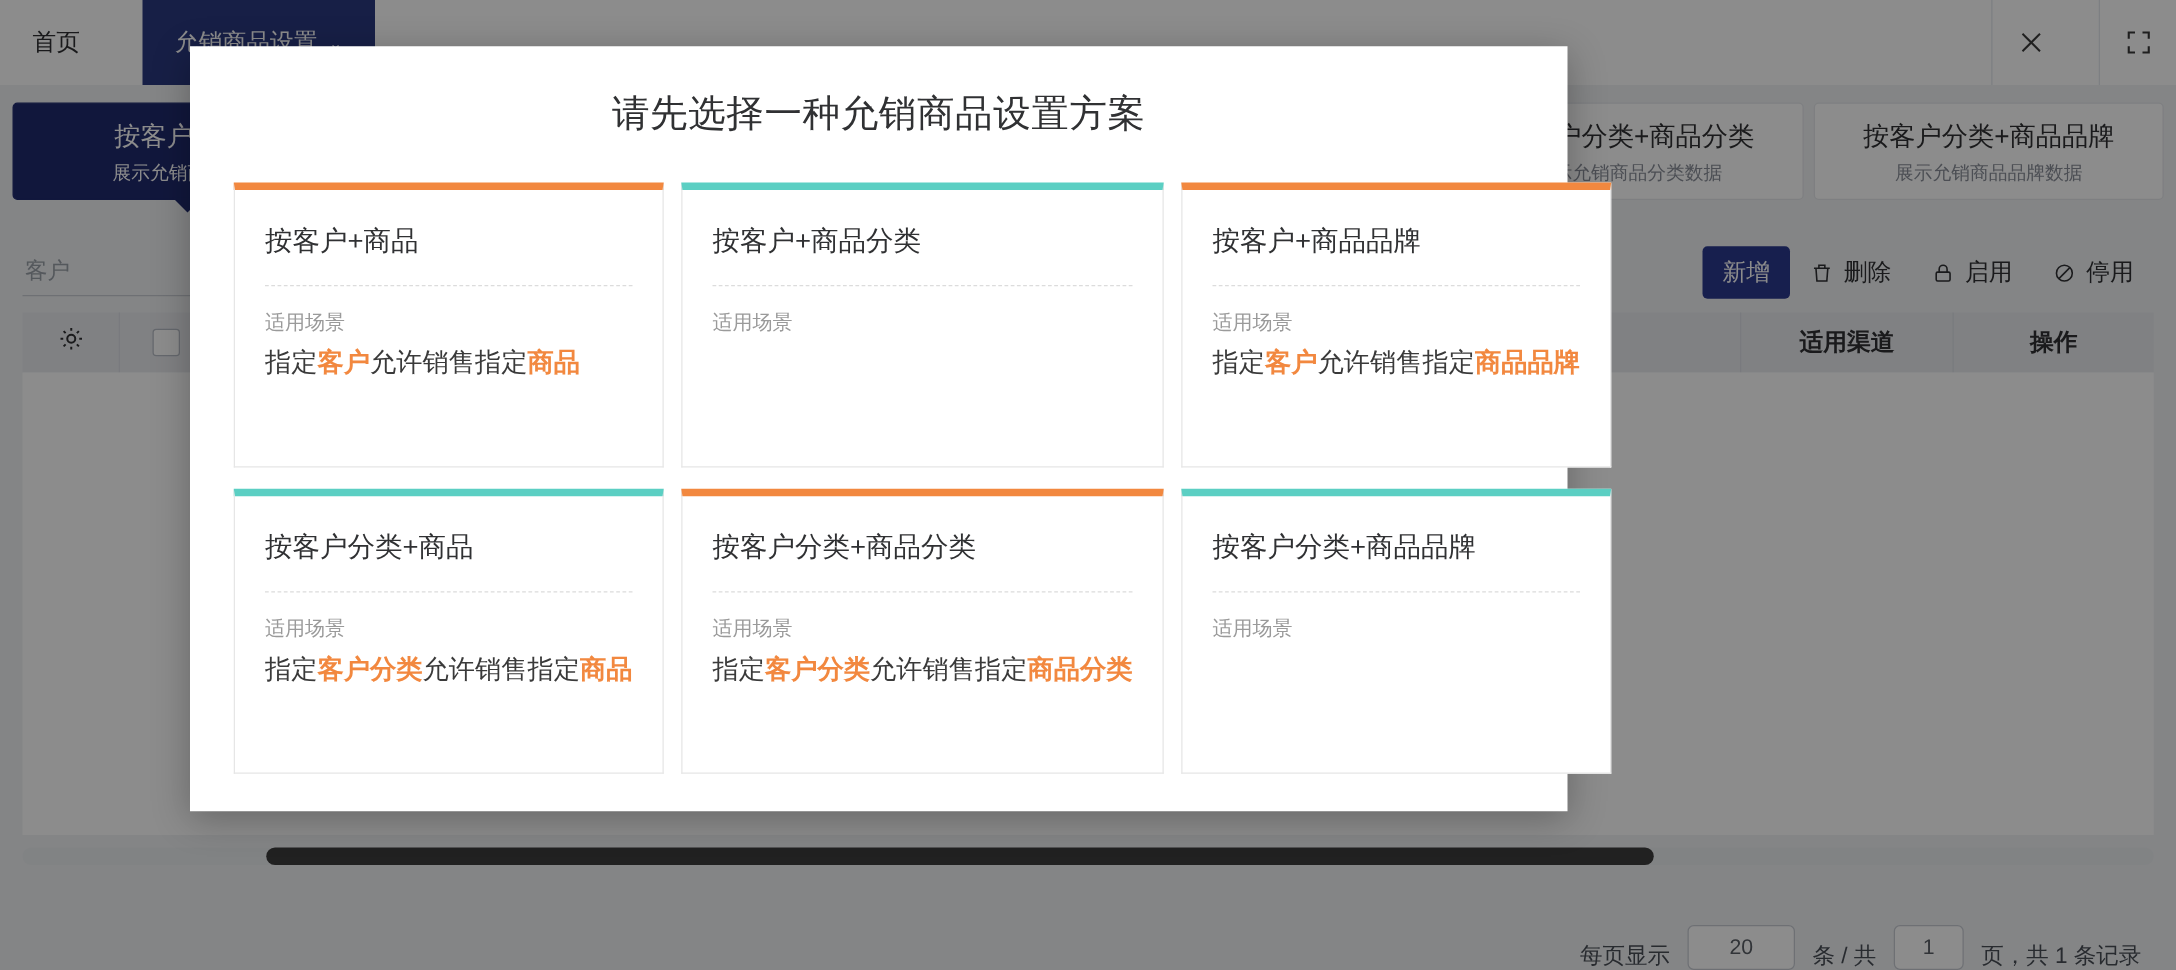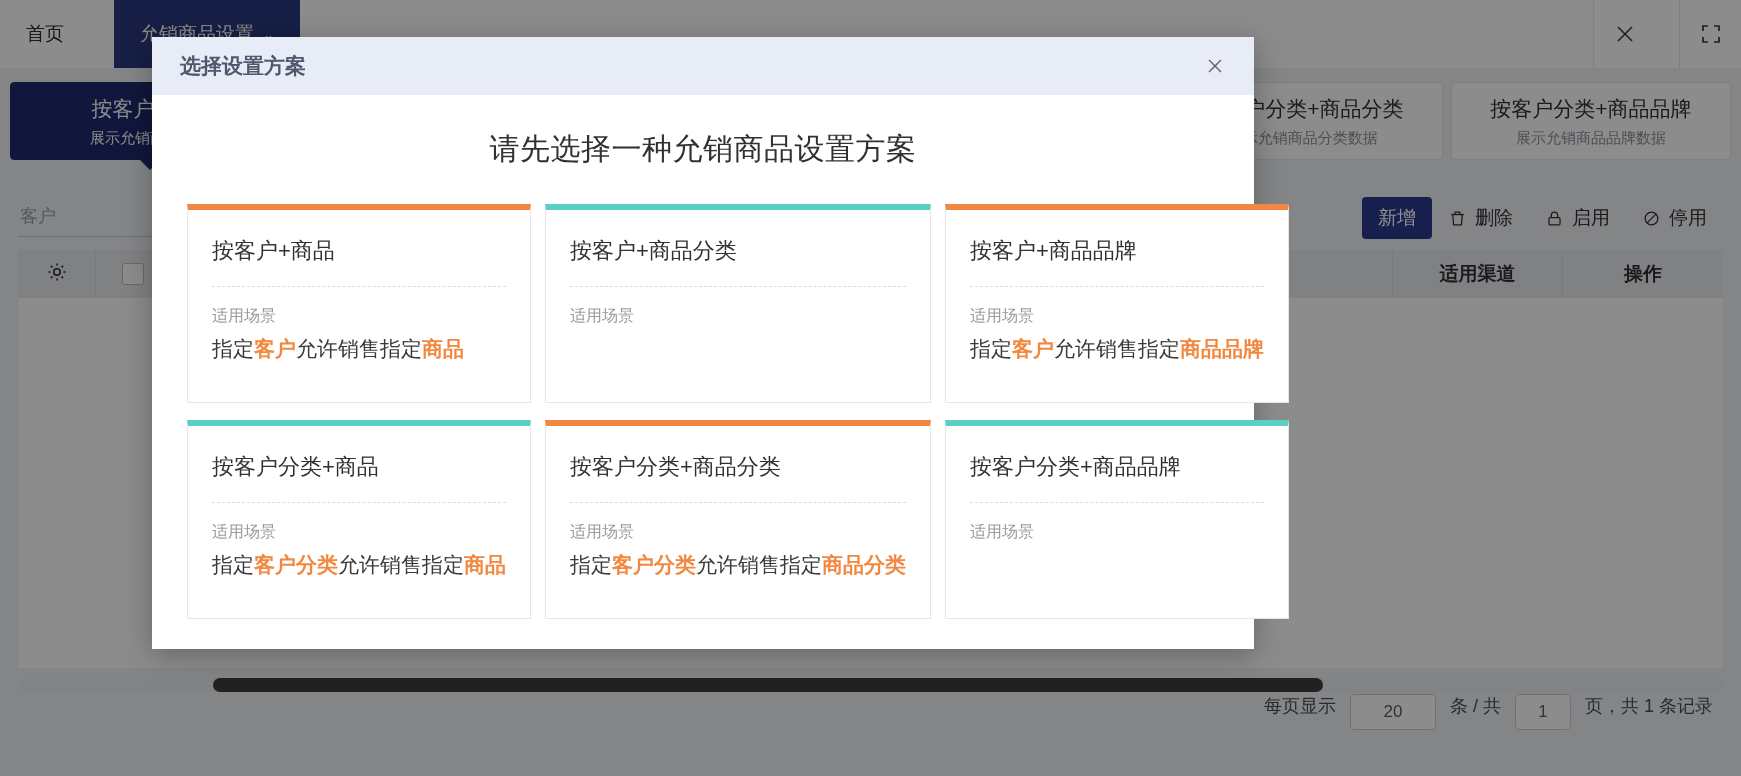--- a/index.html
+++ b/index.html
@@ -123,21 +123,21 @@
     background: #eceef1; border-radius: 7px;
   }
   .hscroll-thumb {
     position: absolute; left: 195px; top: 0; width: 1110px; height: 14px;
     background: #3d3d3d; border-radius: 7px; cursor: pointer;
   }
 
   
   .pager {
     position: absolute; left: 0; right: 0; bottom: 0; height: 82px;
-    display: flex; align-items: flex-start; justify-content: flex-end;
+    display: flex; align-items: flex-end; justify-content: flex-end;
     gap: 14px; padding: 0 28px; font-size: 18px; color: #4a4f57;
   }
   .pager-box {
     height: 36px; min-width: 86px; padding: 0 12px;
     border: 1px solid #c9cdd4; border-radius: 5px; background: #ffffff;
     display: flex; align-items: center; justify-content: center;
     font-size: 17px; color: #5a5f66; cursor: pointer;
   }
   .pager-box.small { min-width: 56px; }
   .pager-label { white-space: nowrap; }
@@ -340,32 +340,20 @@
     <span class="pager-label">条 / 共</span>
     <span class="pager-box small">1</span>
     <span class="pager-label">页，共 1 条记录</span>
   </div>
 </div>
 
 <div id="dim-overlay"></div>
 
 <div id="modal">
 
-  <div class="modal-header">
-    <div class="modal-title">选择设置方案</div>
-    <div class="modal-header-spacer"></div>
-    <div class="modal-close">
-      <span>
-        <svg width="22" height="22" viewBox="0 0 24 24" fill="none" stroke="#606266" stroke-width="1.5">
-          <line x1="5.5" y1="5.5" x2="18.5" y2="18.5"></line>
-            <line x1="18.5" y1="5.5" x2="5.5" y2="18.5"></line>
-        </svg>
-      </span>
-    </div>
-  </div>
 
   <div class="modal-body">
     <div class="modal-heading">请先选择一种允销商品设置方案</div>
 
     <div class="card-grid">
 
       <div class="opt-card" style="border-top-color: rgb(242, 136, 63);">
         <div class="opt-title">按客户+商品</div>
         <div class="opt-divider"></div>
         <div class="opt-scene-label">适用场景</div>

